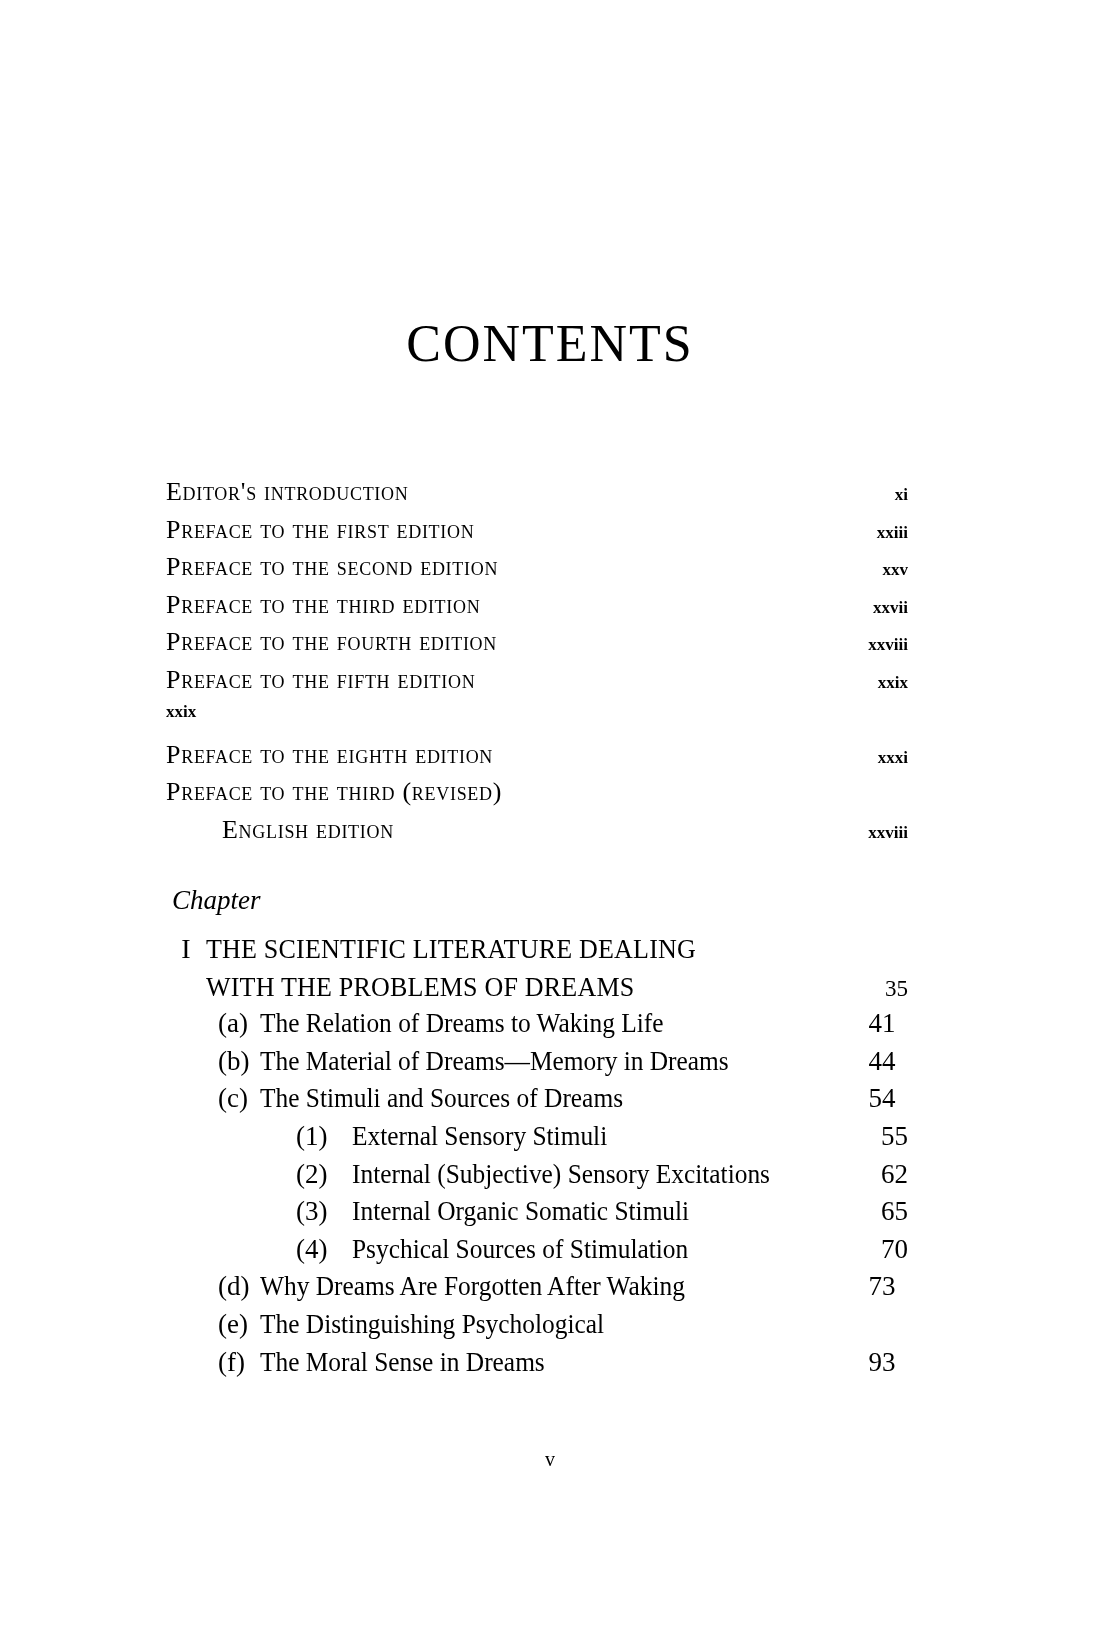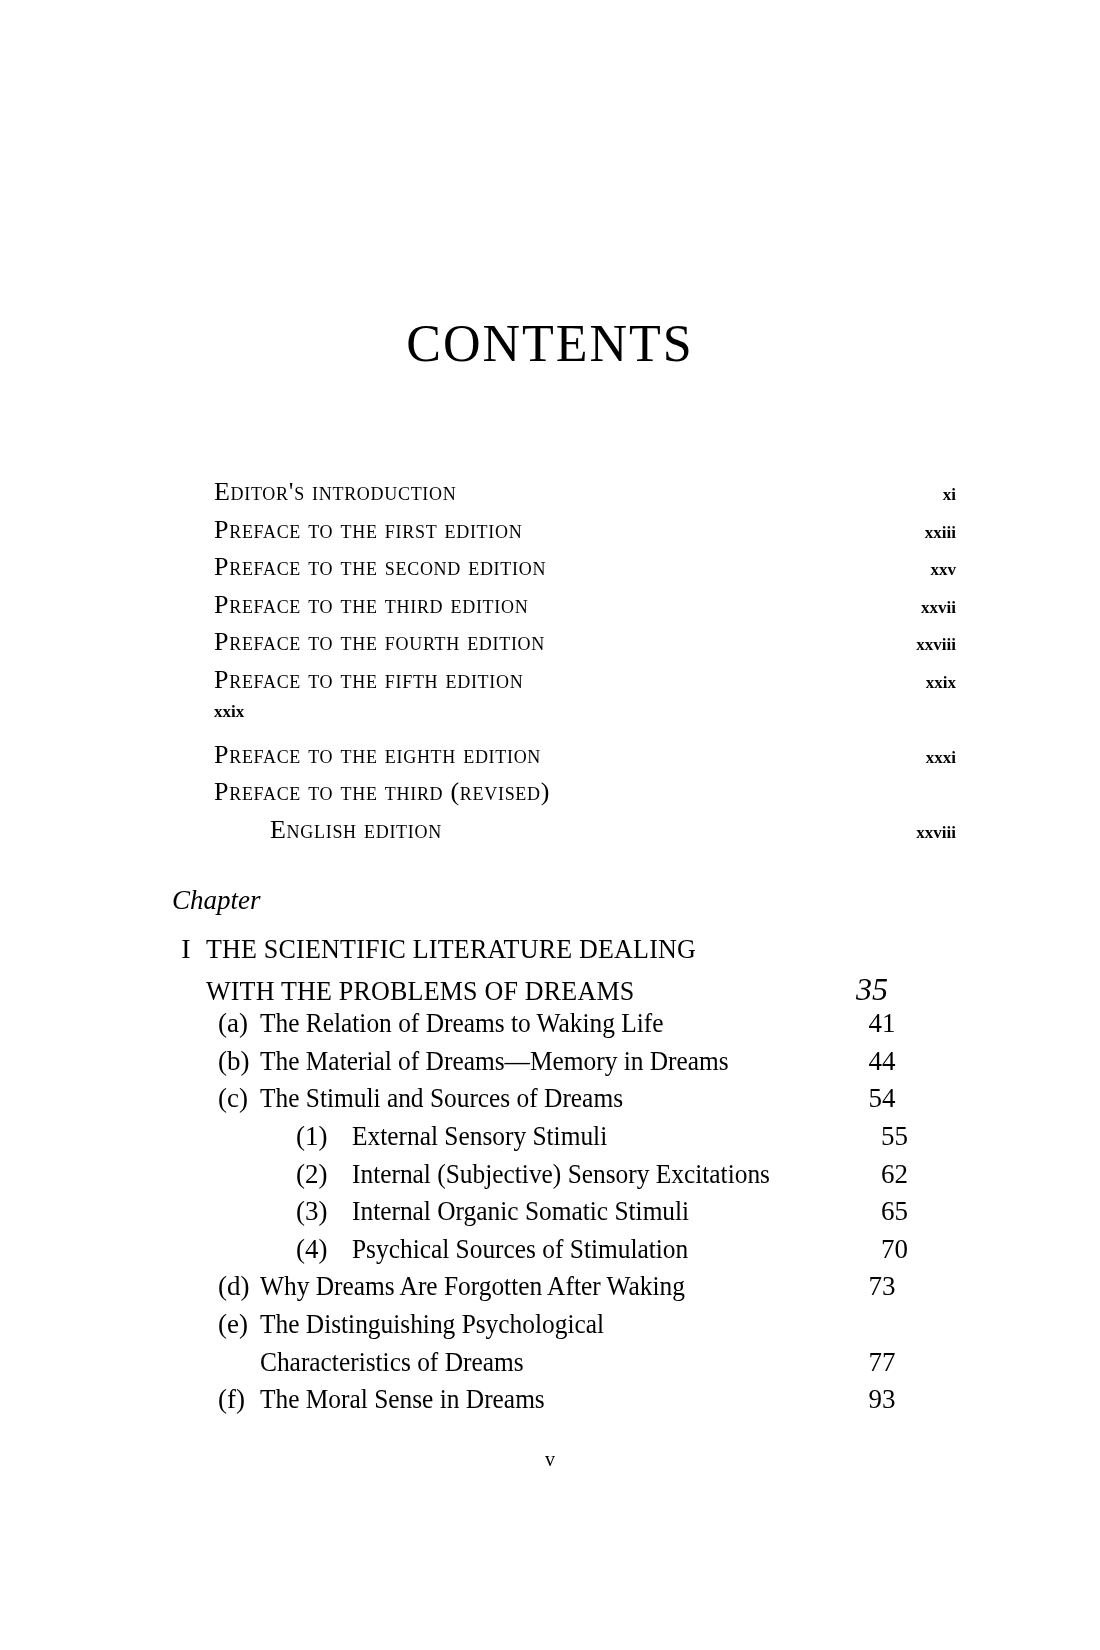--- a/index.html
+++ b/index.html
@@ -35,21 +35,20 @@
     font-weight: 400;
     line-height: 1;
   }
 
   
   .frontmatter {
     position: absolute;
     left: 166px;
     top: 477px;
     width: 742px;
-    margin-left: 48px;
   }
   .fm-row {
     display: flex;
     align-items: baseline;
     height: 37.5px;
   }
   .fm-label {
     flex: 1 1 auto;
     font-size: 26px;
     font-variant: small-caps;
@@ -102,24 +101,24 @@
   .ch-num.blank { visibility: hidden; }
   .ch-text {
     flex: 1 1 auto;
     font-size: 28px;
     white-space: nowrap;
     transform: scaleX(0.93);
     transform-origin: left center;
   }
   .ch-page {
     flex: 0 0 auto;
-    font-size: 32px;
+    font-size: 23px;
+    text-align: right;
     white-space: nowrap;
     min-width: 52px;
-    font-style: italic;
   }
   .ch-line.nopage .ch-page { visibility: hidden; }
 
   
   .ch-text.caps {
     letter-spacing: 0.2px;
   }
 
   
   .sub-line {
@@ -308,25 +307,20 @@
       <span class="sub-text">Why Dreams Are Forgotten After Waking</span>
       <span class="sub-page">73</span>
     </div>
 
     <div class="sub-line nopage">
       <span class="sub-marker">(e)</span>
       <span class="sub-text">The Distinguishing Psychological</span>
       <span class="sub-page"></span>
     </div>
 
-    <div class="sub-line">
-      <span class="sub-marker blank"></span>
-      <span class="sub-text">Characteristics of Dreams</span>
-      <span class="sub-page">77</span>
-    </div>
 
     <div class="sub-line">
       <span class="sub-marker">(f)</span>
       <span class="sub-text">The Moral Sense in Dreams</span>
       <span class="sub-page">93</span>
     </div>
 
   </div>
 
   <div class="folio">v</div>

